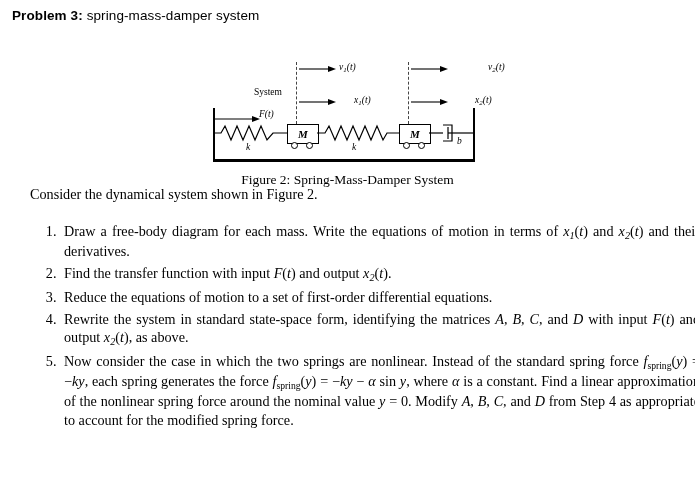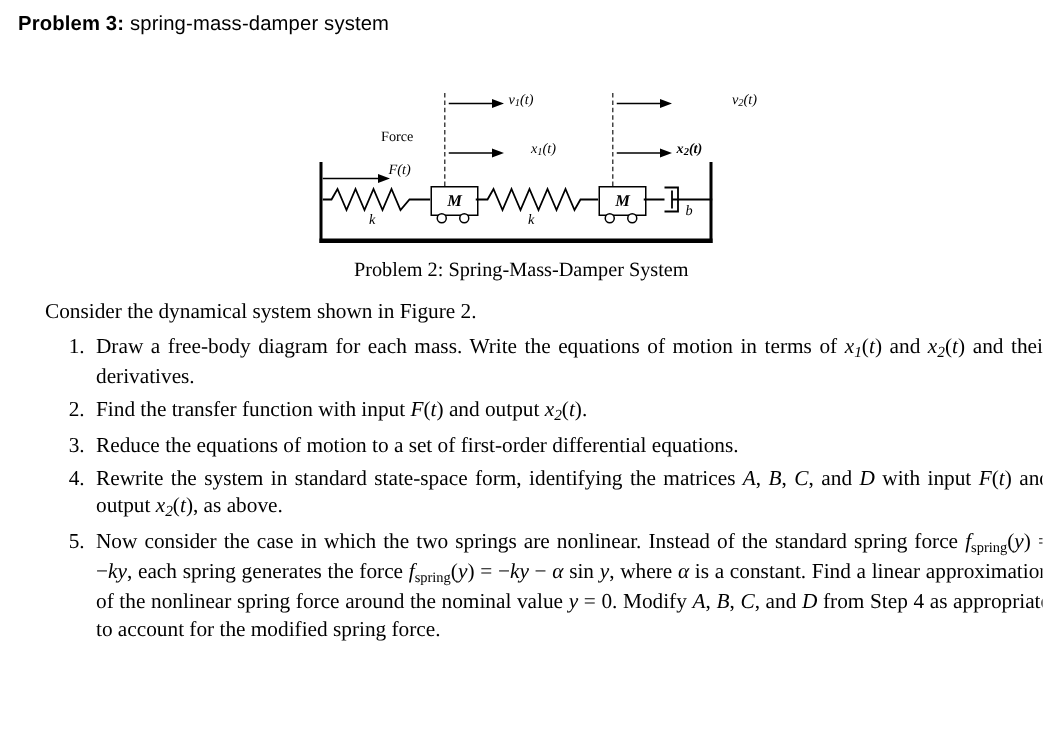--- a/index.html
+++ b/index.html
@@ -107,21 +107,21 @@
     position: absolute;
     top: 172px;
     left: 0;
     width: 695px;
     text-align: center;
     font-size: 13.5px;
   }
   
   .consider {
     position: absolute;
-    top: 200px;
+    top: 186px;
     left: 30px;
     font-size: 14.2px;
   }
   ol.steps {
     position: absolute;
     top: 222px;
     left: 30px;
     width: 640px;
     margin: 0;
     padding-left: 30px;
@@ -151,21 +151,21 @@
 <div class="page">
 
   <div class="problem-title">
     <span class="bold">Problem 3:</span><span> spring-mass-damper system</span>
   </div>
 
   <div class="figure-area">
 
     <div class="fig-box"></div>
 
-    <div class="lbl" style="left:254px; top:35px;">Force</div>
+    <div class="lbl" style="left:254px; top:35px;">System</div>
     <div class="lbl it" style="left:259px; top:57px;">F(<span class="mi">t</span>)</div>
     <div class="arrow-line" style="position:absolute; left:215px; top:62px;">
       <svg width="46" height="10" viewBox="0 0 46 10">
         <line x1="0" y1="5" x2="38" y2="5" stroke="#000" stroke-width="1.1"></line>
         <polygon points="45,5 37,2 37,8" fill="#000"></polygon>
       </svg>
     </div>
 
     <div class="dashline" style="left:296px; top:10px; height:62px;"></div>
     <div class="dashline" style="left:408px; top:10px; height:62px;"></div>
@@ -193,21 +193,21 @@
       </svg>
     </div>
     <div class="lbl it" style="left:451px; top:10px;margin-left:37px;">v<span class="sub">2</span>(t)</div>
 
     <div class="arrow-line" style="position:absolute; left:411px; top:45px;">
       <svg width="38" height="10" viewBox="0 0 38 10">
         <line x1="0" y1="5" x2="30" y2="5" stroke="#000" stroke-width="1.1"></line>
         <polygon points="37,5 29,2 29,8" fill="#000"></polygon>
       </svg>
     </div>
-    <div class="lbl it" style="left:451px; top:43px;font-weight:bold;">x<span class="sub">2</span>(t)</div>
+    <div class="lbl it" style="left:475px; top:43px;">x<span class="sub">2</span>(t)</div>
 
     <div class="spring" style="left:215px; top:72px;">
       <svg width="72" height="18" viewBox="0 0 72 18">
         <polyline points="0,9 6,9 10,2 16,16 22,2 28,16 34,2 40,16 46,2 52,16 58,9 72,9" fill="none" stroke="#000" stroke-width="1.2"></polyline>
       </svg>
     </div>
     <div class="lbl it" style="left:246px; top:90px;">k</div>
 
     <div class="mass" style="left:287px; top:72px; width:30px; height:18px;">M</div>
     <div class="wheel" style="left:291px; top:90px;"></div>
@@ -229,21 +229,21 @@
         <line x1="0" y1="11" x2="14" y2="11" stroke="#000" stroke-width="1.2"></line>
         <path d="M14,3 L23,3 L23,19 L14,19" fill="none" stroke="#000" stroke-width="1.2"></path>
         <line x1="19" y1="5" x2="19" y2="17" stroke="#000" stroke-width="1.2"></line>
         <line x1="19" y1="11" x2="46" y2="11" stroke="#000" stroke-width="1.2"></line>
       </svg>
     </div>
     <div class="lbl it" style="left:457px; top:84px;">b</div>
 
   </div>
 
-  <div class="figure-caption">Problem 2: Spring-Mass-Damper System</div>
+  <div class="figure-caption">Figure 2: Spring-Mass-Damper System</div>
 
   <div class="consider">Consider the dynamical system shown in Figure 2.</div>
 
   <ol class="steps">
     <li>
       Draw a free-body diagram for each mass. Write the equations of motion in terms of <span class="mi">x</span><span class="msub">1</span>(<span class="mi">t</span>) and <span class="mi">x</span><span class="msub">2</span>(<span class="mi">t</span>) and their derivatives.
     </li>
     <li>
       Find the transfer function with input <span class="mi">F</span>(<span class="mi">t</span>) and output <span class="mi">x</span><span class="msub">2</span>(<span class="mi">t</span>).
     </li>

